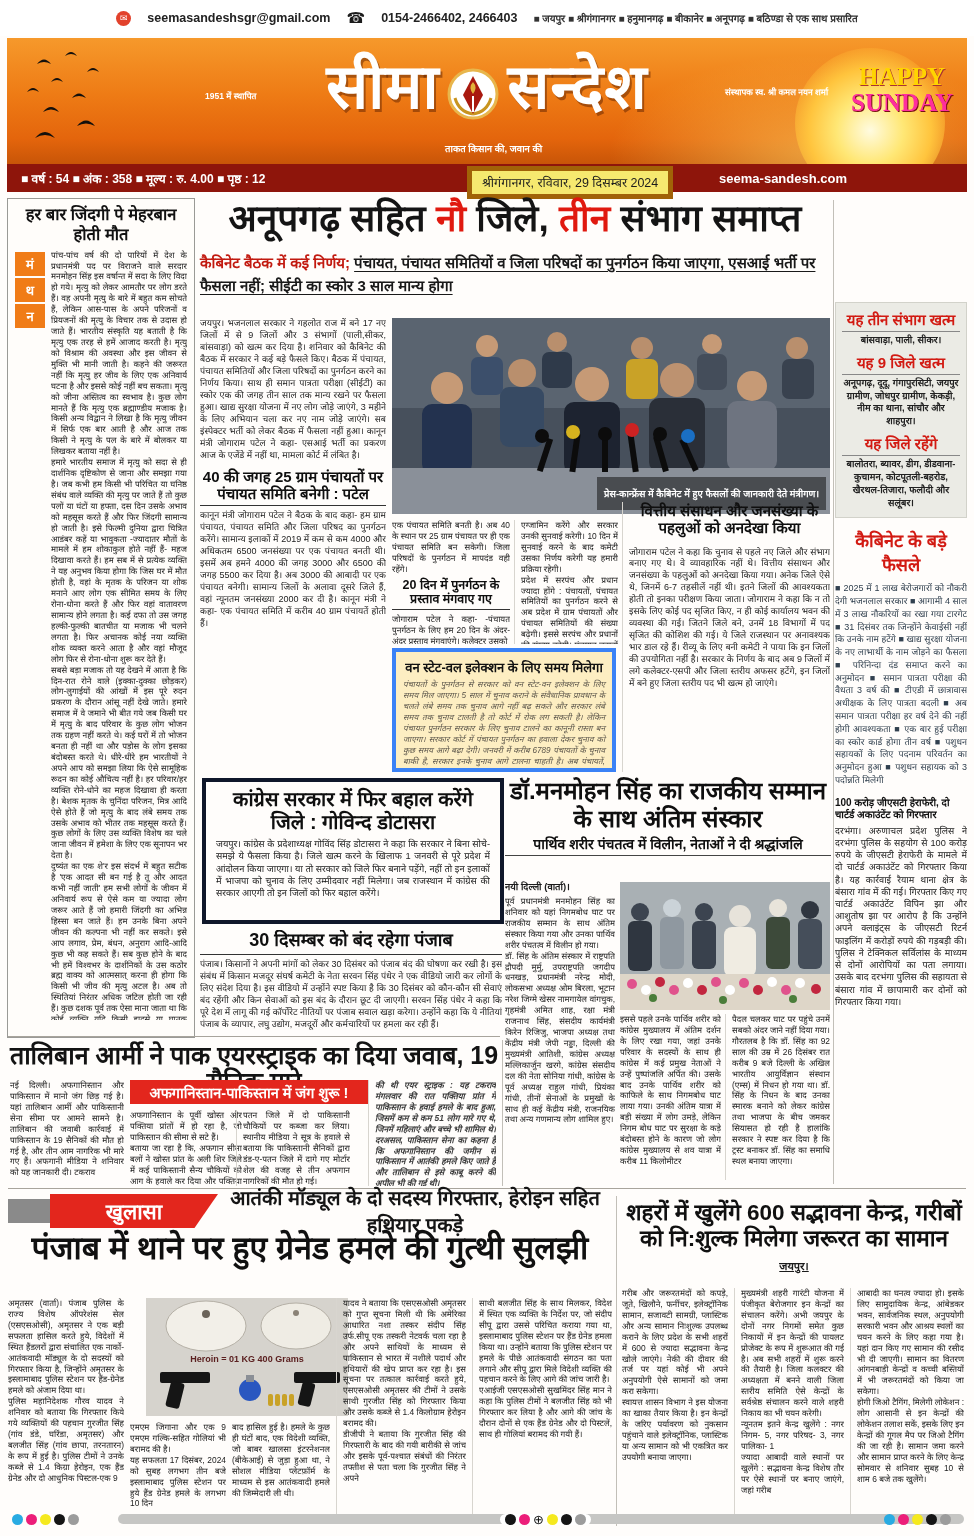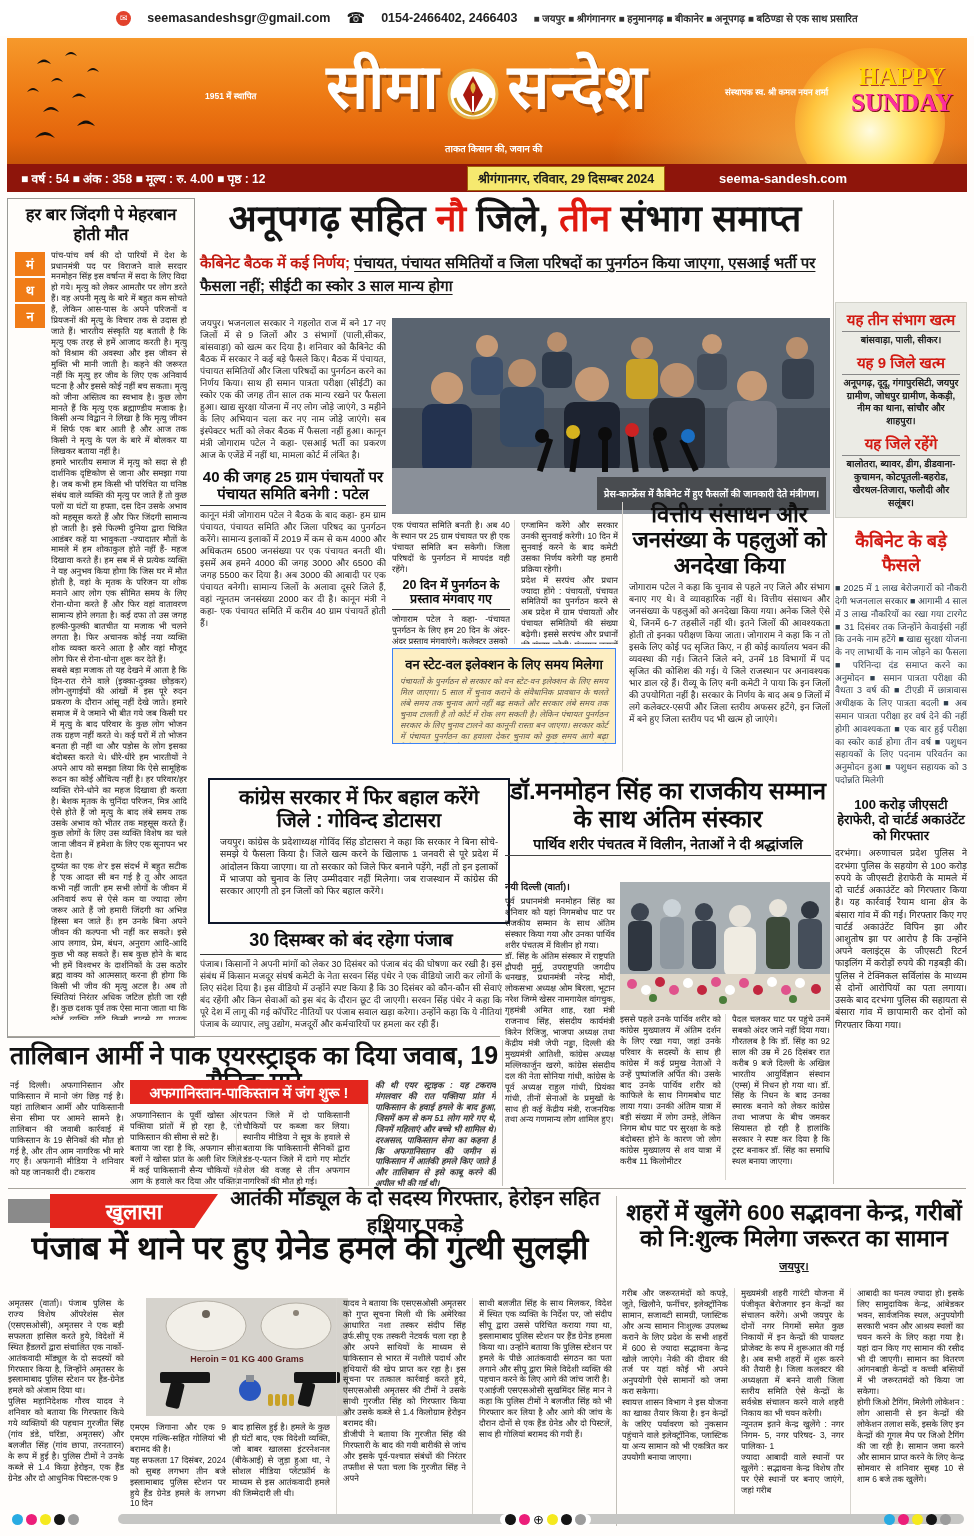--- a/index.html
+++ b/index.html
@@ -29,46 +29,46 @@
     text-shadow:2px 3px 0 rgba(96,33,0,.5);letter-spacing:1px;white-space:nowrap;}
   .mh-title .lg{display:inline-block;vertical-align:-12px;margin:0 8px;}
   .mh-tag{position:absolute;left:438px;top:104px;color:#fff;font-size:9.5px;font-weight:700;}
   .mh-happy{position:absolute;right:14px;top:26px;text-align:center;font-family:"Liberation Serif","DejaVu Serif",serif;font-weight:800;line-height:1.05;}
   .mh-happy .h1x{font-size:25px;color:#ffd400;text-shadow:1px 1px 0 #a33;}
   .mh-happy .h2x{font-size:25px;color:#ff2e9e;text-shadow:1px 1px 0 #711;}
   .mh-birds{position:absolute;left:10px;top:8px;}
   .mhbar{top:164px;left:7px;width:960px;height:28px;background:#8e150b;display:flex;align-items:center;color:#fff;}
   .mhbar .issue{font-size:12px;font-weight:700;margin-left:14px;white-space:nowrap;}
   .mhbar .web{font-size:13px;font-weight:700;position:absolute;right:120px;}
-  .datebox{position:absolute;left:460px;top:2px;background:#f6e96f;color:#1c1c1c;font-size:12.5px;font-weight:700;
-    padding:3px 10px;border:1px solid #a16207;white-space:nowrap;}
+  .datebox{position:absolute;left:460px;top:2px;background:#f6e96f;color:#1c1c1c;font-size:12.5px;font-weight:400;
+    padding:3px 10px;border:5px solid #a16207;white-space:nowrap;}
   
   .manthan{top:198px;left:7px;width:188px;height:840px;border:1px solid #9a9a96;padding:6px 7px;overflow:hidden;background:#fffdfa;}
   .manthan h2{margin:0 0 5px;font-size:16.5px;font-weight:800;text-align:center;line-height:1.2;color:#111;}
   .mlogo{float:left;width:30px;margin:2px 6px 2px 0;display:flex;flex-direction:column;gap:2px;}
   .mlogo span{background:#f07c17;color:#fff;font-size:13px;font-weight:800;text-align:center;padding:3px 0;}
   
   .lead-h1{top:200px;left:198px;width:634px;text-align:center;font-size:37px;font-weight:800;line-height:1.05;color:#141414;white-space:nowrap;}
   .lead-h1 .red{color:#e0190f;}
   .kicker{top:252px;left:200px;width:630px;font-size:15px;font-weight:800;line-height:1.5;color:#c21a10;}
   .kicker .blk{color:#191919;text-decoration:underline;text-underline-offset:3px;}
   .photo-cap{position:absolute;right:4px;bottom:4px;background:rgba(20,20,20,.55);color:#fff;font-size:9.5px;font-weight:700;padding:10px 7px;}
-  .ybox{top:648px;left:392px;width:224px;height:96px;background:#fdeec2;border:1px solid #3b82f6;padding:6px 7px;overflow:hidden;}
+  .ybox{top:648px;left:392px;width:224px;height:124px;background:#fdeec2;border:4px solid #3b82f6;padding:6px 7px;overflow:hidden;}
   .ybox h4{margin:0 0 3px;font-size:13px;font-weight:800;text-align:center;color:#111;}
   .ybox .yb-b{font-size:8.2px;line-height:1.35;font-style:italic;color:#5c564b;text-align:justify;white-space:pre-line;}
-  .cbox{top:778px;left:208px;width:302px;height:146px;border:2px solid #0f172a;padding:6px 10px;overflow:hidden;}
+  .cbox{top:778px;left:202px;width:302px;height:146px;border:4px solid #0f172a;padding:6px 10px;overflow:hidden;}
   .cbox h3{margin:0 0 4px;font-size:20px;}
   
   .rail{top:302px;left:835px;width:132px;height:886px;overflow:hidden;}
   .graybox{background:#ebebe5;border:1px solid #d2d2ca;padding:6px 6px 8px;}
   .graybox h4{margin:0 0 2px;font-size:15px;font-weight:800;color:#d21a12;text-align:center;border-bottom:1px solid #888;padding-bottom:2px;}
   .graybox .gb-b{font-size:9.5px;font-weight:700;text-align:center;line-height:1.35;color:#222;margin-bottom:5px;}
   .cab-t{font-size:18px;font-weight:800;color:#d21a12;text-align:center;margin:10px 0 6px;}
   .cab-b{font-size:9px;line-height:1.42;text-align:justify;color:#31404f;white-space:pre-line;}
-  .gst-t{font-size:13px;font-weight:800;text-align:center;line-height:1.2;margin:10px 0 4px;color:#101010;}
+  .gst-t{font-size:10px;font-weight:800;text-align:left;line-height:1.2;margin:10px 0 4px;color:#101010;}
   
   .tal-h{top:1042px;left:8px;width:492px;text-align:center;font-size:25px;font-weight:800;line-height:1.05;color:#131313;}
   .warbox{top:1080px;left:130px;width:238px;height:24px;background:#e3261d;color:#fff;font-size:14.5px;font-weight:800;
     display:flex;align-items:center;justify-content:center;}
   .t-ital{font-style:italic;font-weight:600;color:#3d3d3d;}
   
   .khl{top:1192px;left:8px;width:604px;height:38px;display:flex;align-items:center;}
   .khl .stub{width:42px;height:24px;background:#8a8a8a;}
   .khl .redlbl{width:168px;height:34px;background:#e3261d;color:#fff;font-size:21px;font-weight:800;display:flex;align-items:center;justify-content:center;
     clip-path:polygon(0 0,100% 0,86% 100%,0 100%);}
@@ -213,21 +213,21 @@
   </div>
 
   <div class="abs" style="top:520px;left:392px;width:118px;height:124px;overflow:hidden;">
     <div class="t9 t85">एक पंचायत समिति बनती है। अब 40 के स्थान पर 25 ग्राम पंचायत पर ही एक पंचायत समिति बन सकेगी। जिला परिषदों के पुनर्गठन में मापदंड वही रहेंगे।</div>
     <div class="hsub rule-b" style="font-size:12.5px;margin-top:3px;">20 दिन में पुनर्गठन के प्रस्ताव मंगवाए गए</div>
     <div class="t9 t85">जोगाराम पटेल ने कहा- -पंचायत पुनर्गठन के लिए हम 20 दिन के अंदर-अंदर प्रस्ताव मंगवाएंगे। कलेक्टर उसको</div>
   </div>
   <div class="abs t9 t85 colrule" style="top:520px;left:514px;width:104px;height:124px;">एग्जामिन करेंगे और सरकार उनकी सुनवाई करेगी। 10 दिन में सुनवाई करने के बाद कमेटी उसका निर्णय करेगी यह हमारी प्रक्रिया रहेगी।
 प्रदेश में सरपंच और प्रधान ज्यादा होंगे : पंचायतों, पंचायत समितियों का पुनर्गठन करने से अब प्रदेश में ग्राम पंचायतों और पंचायत समितियों की संख्या बढ़ेगी। इससे सरपंच और प्रधानों की संख्या बढ़ेगी। पंचायत चुनावों में इस बार ज्यादा प्रधान और सरपंच बनेंगे।</div>
   <div class="abs colrule" style="top:502px;left:622px;width:208px;height:270px;overflow:hidden;">
-    <div class="hsub" style="font-size:22px;margin-bottom:4px;">वित्तीय संसाधन और जनसंख्या के पहलुओं को अनदेखा किया</div>
+    <div class="hsub" style="font-size:15px;margin-bottom:10px;">वित्तीय संसाधन और जनसंख्या के पहलुओं को अनदेखा किया</div>
     <div class="t9">जोगाराम पटेल ने कहा कि चुनाव से पहले नए जिले और संभाग बनाए गए थे। वे व्यावहारिक नहीं थे। वित्तीय संसाधन और जनसंख्या के पहलुओं को अनदेखा किया गया। अनेक जिले ऐसे थे, जिनमें 6-7 तहसीलें नहीं थी। इतने जिलों की आवश्यकता होती तो इनका परीक्षण किया जाता। जोगाराम ने कहा कि न तो इसके लिए कोई पद सृजित किए, न ही कोई कार्यालय भवन की व्यवस्था की गई। जितने जिले बने, उनमें 18 विभागों में पद सृजित की कोशिश की गई। ये जिले राजस्थान पर अनावश्यक भार डाल रहे हैं। रीव्यू के लिए बनी कमेटी ने पाया कि इन जिलों की उपयोगिता नहीं है। सरकार के निर्णय के बाद अब 9 जिलों में लगे कलेक्टर-एसपी और जिला स्तरीय अफसर हटेंगे, इन जिलों में बने हुए जिला स्तरीय पद भी खत्म हो जाएंगे।</div>
   </div>
 
   <div class="abs ybox">
     <h4>वन स्टेट-वल इलेक्शन के लिए समय मिलेगा</h4>
     <div class="yb-b">पंचायतों के पुनर्गठन से सरकार को वन स्टेट-वन इलेक्शन के लिए समय मिल जाएगा। 5 साल में चुनाव कराने के संवैधानिक प्रावधान के चलते लंबे समय तक चुनाव आगे नहीं बढ़ सकते और सरकार लंबे समय तक चुनाव टालती है तो कोर्ट में रोक लग सकती है। लेकिन पंचायत पुनर्गठन सरकार के लिए चुनाव टालने का कानूनी रास्ता बन जाएगा। सरकार कोर्ट में पंचायत पुनर्गठन का हवाला देकर चुनाव को कुछ समय आगे बढ़ा देगी। जनवरी में करीब 6789 पंचायतों के चुनाव बाकी है, सरकार इनके चुनाव आगे टालना चाहती है। अब पंचायतें, पंचायत समितियां, जिला परिषदों के पुनर्गठन का तर्क देकर चुनाव आगे खिसकाया जा सकेगा।</div>
   </div>
 
   <div class="abs cbox">
     <h3 class="hsub">कांग्रेस सरकार में फिर बहाल करेंगे जिले : गोविन्द डोटासरा</h3>

